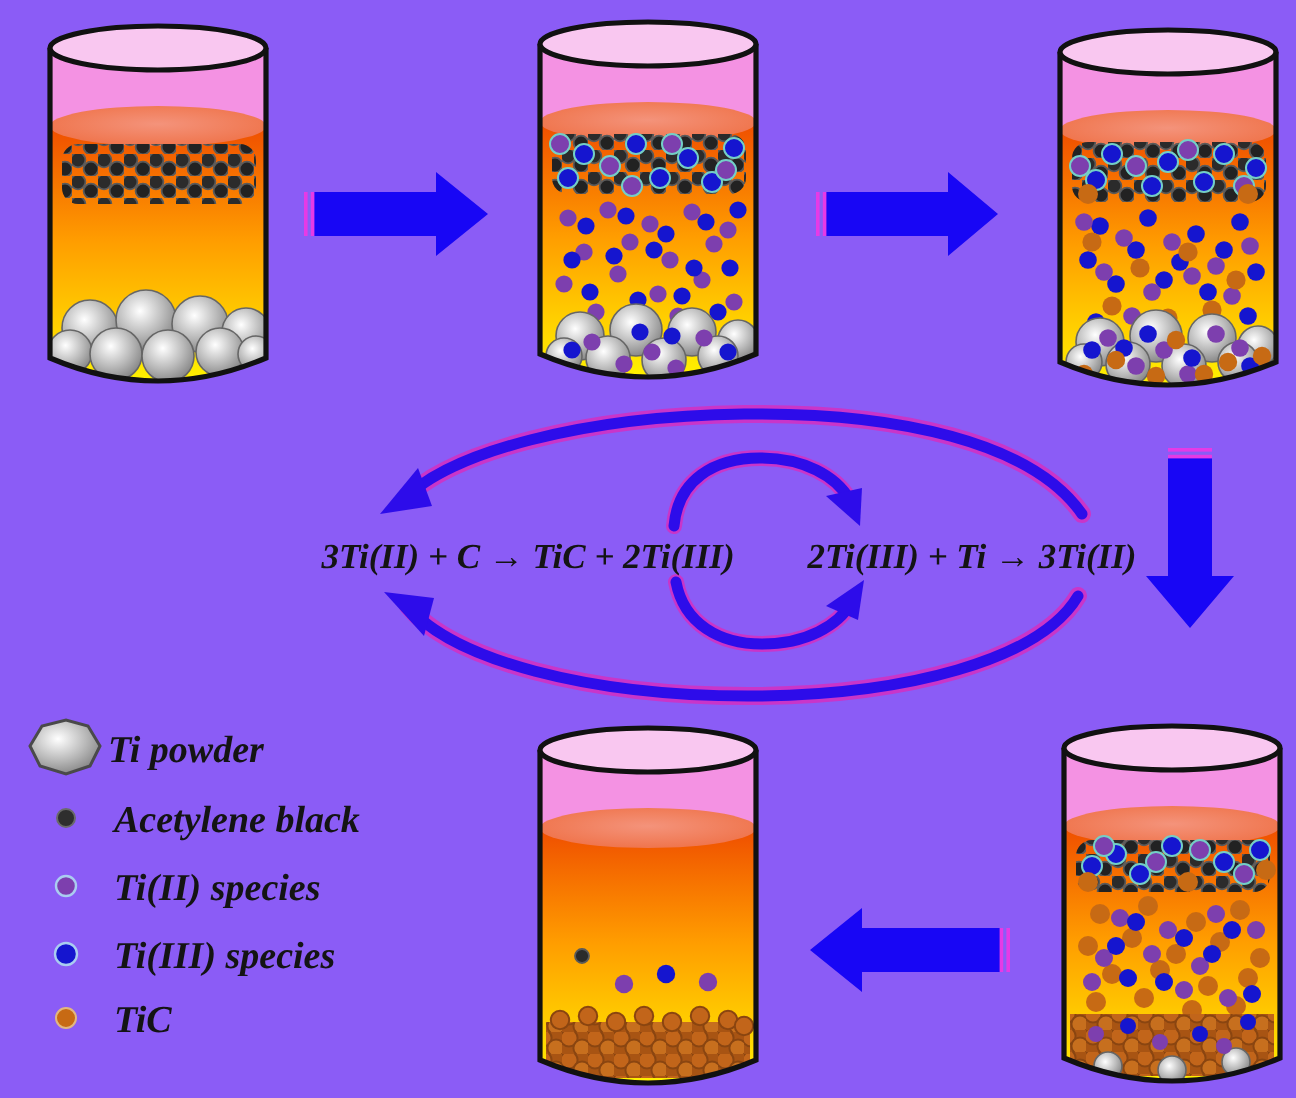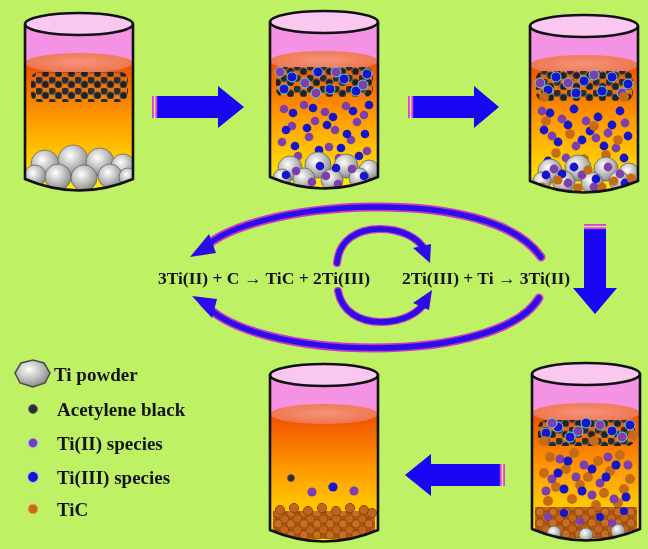--- a/index.html
+++ b/index.html
@@ -1,17 +1,17 @@
 <!DOCTYPE html>
 <html><head>
 <meta charset="utf-8">
 <style>
   html,body{margin:0;padding:0;background:#ffffff;}
-  .stage{position:relative;width:648px;height:549px;background:#bef264;overflow:hidden;
-         font-family:"Liberation Serif", serif;}
+  .stage{position:relative;width:648px;height:549px;background:#8b5cf6;overflow:hidden;
+         font-family:"Liberation Serif", serif;font-style:italic;}
   svg{position:absolute;left:0;top:0;}
   text{fill:#141414;font-weight:bold;font-family:"Liberation Serif", serif;}
   .eq{font-size:17.5px;}
   .legend-label{font-size:19px;}
 </style>
 </head>
 <body>
 
 <div class="stage">
 <svg width="648" height="549" viewBox="0 0 648 549">

